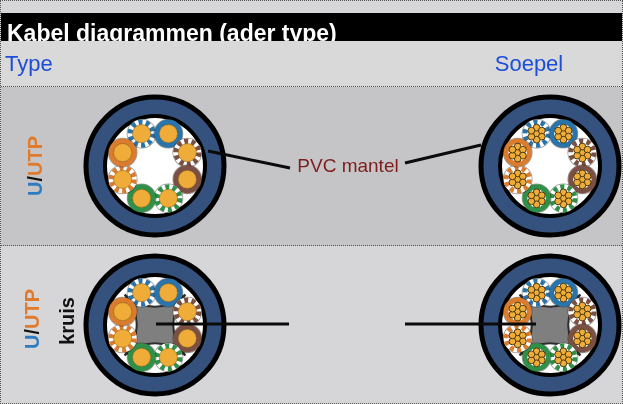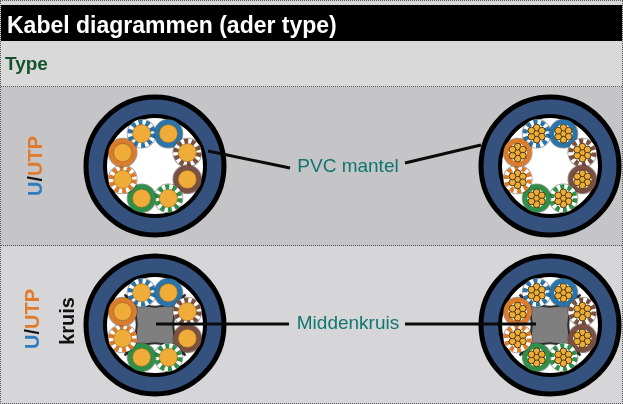--- a/index.html
+++ b/index.html
@@ -3,60 +3,61 @@
 <meta charset="utf-8">
 <style>
   html,body{margin:0;padding:0;background:#fff;}
   #app{
     position:relative;width:623px;height:404px;box-sizing:border-box;
     font-family:"Liberation Sans",sans-serif;
     background:var(--c-row2_bg,#D6D6D8);
     border:1px dotted #555;overflow:hidden;
   }
   .title-bar{
-    position:absolute;left:0;top:4px;width:100%;height:40px;box-sizing:border-box;
+    position:absolute;left:0;top:12px;width:100%;height:40px;box-sizing:border-box;
     background:var(--c-title_bg,#000);color:var(--c-title_fg,#fff);
     font-size:23px;font-weight:bold;line-height:40px;padding-left:6px;
   }
   .header-row{
     position:absolute;left:0;top:40px;width:100%;height:46px;box-sizing:border-box;
     background:var(--c-header_bg,#D9D9D9);border-bottom:1px dotted #555;
   }
   .col-h{
     position:absolute;top:0;height:100%;line-height:45px;
-    font-weight:bold;font-size:19px;color:#14532d;white-space:nowrap;
+    font-weight:normal;font-size:22px;color:#1d4ed8;white-space:nowrap;
   }
   .col-center{transform:translateX(-50%);}
   .row{position:absolute;left:0;width:100%;box-sizing:border-box;}
   .row1{top:86px;height:159px;background:var(--c-row1_bg,#C5C5C7);border-bottom:1px dotted #555;}
   .row2{top:245px;height:158px;background:var(--c-row2_bg,#D6D6D8);}
   #diagram-svg{position:absolute;left:0;top:0;}
   .vlabel{
     position:absolute;transform:translate(-50%,-50%) rotate(-90deg);
     font-weight:bold;font-size:20px;white-space:nowrap;color:#111;
   }
   .lbl-u{color:var(--c-label_u,#2E7CC0);}
   .lbl-slash{color:#111;}
   .lbl-utp{color:var(--c-label_utp,#E07B2E);}
   .lbl-suffix{color:#111;}
   .annotation{
-    position:absolute;font-size:19px;color:#0f766e;text-align:center;white-space:nowrap;
+    position:absolute;font-size:19px;color:#7f1d1d;text-align:center;white-space:nowrap;
   }
 </style>
 </head>
 <body>
 
 <div id="app">
 
   <div class="title-bar">
     <span>Kabel diagrammen (ader type)</span>
   </div>
 
   <div class="header-row">
     <div class="col-h" style="left:4px">Type</div>
+    <div class="col-h col-center" style="left:528px">Soepel</div>
   </div>
 
   <div class="row row1"></div>
   <div class="row row2"></div>
 
   <svg id="diagram-svg" width="623" height="404">
       <g>
         <circle cx="154" cy="165" r="69" fill="#35527E" stroke="#000" stroke-width="5"></circle>
         <circle cx="154" cy="165" r="50" fill="#fff" stroke="#000" stroke-width="4"></circle>
         <g>
@@ -371,15 +372,14 @@
   <div class="vlabel" style="left:34px;top:165px">
     <span class="lbl-u">U</span><span class="lbl-slash">/</span><span class="lbl-utp">UTP</span>
   </div>
 
   <div class="vlabel" style="left:31px;top:318px">
     <span class="lbl-u">U</span><span class="lbl-slash">/</span><span class="lbl-utp">UTP</span>
   </div>
   <div class="vlabel lbl-suffix" style="left:66px;top:320px">kruis</div>
 
   <div class="annotation" style="left:290px;top:154px;width:114px">PVC mantel</div>
-  <div class="annotation" style="left:289px;top:311px;width:116px">Middenkruis</div>
 
 </div>
 
 </body></html>

